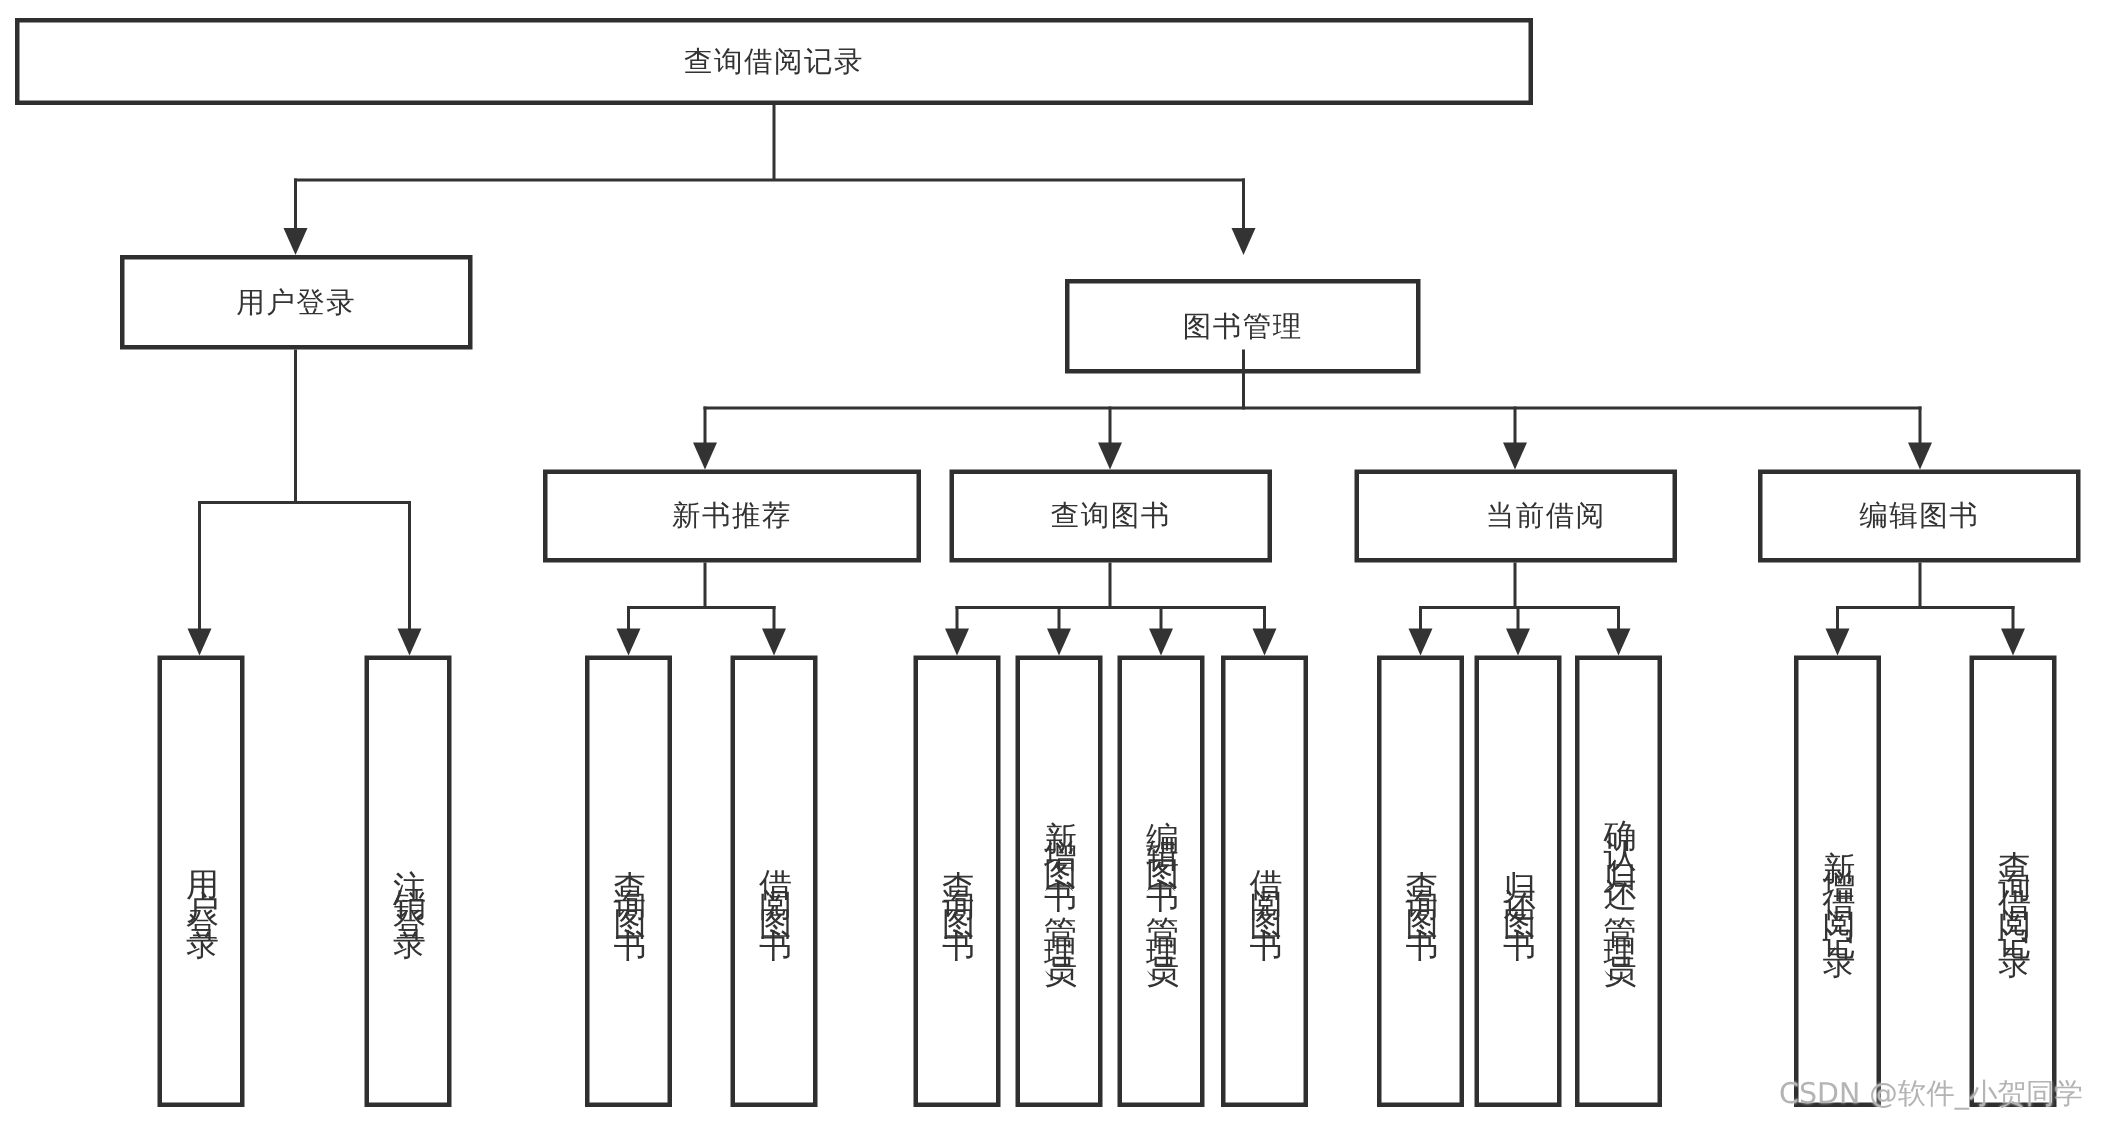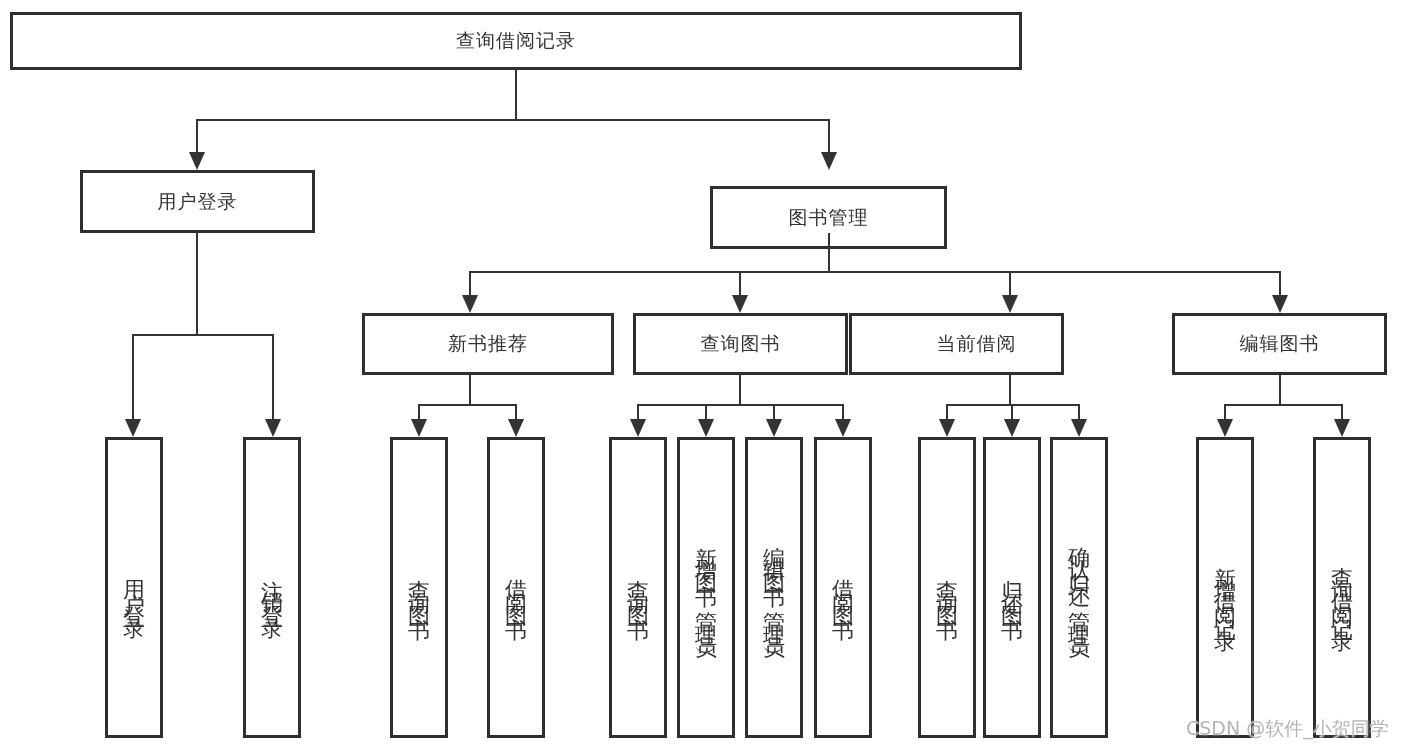--- a/index.html
+++ b/index.html
@@ -48,21 +48,21 @@
   </div>
 
   <div class="box" style="left:362px;top:313px;width:252px;height:62px;">
     <span>新书推荐</span>
   </div>
 
   <div class="box" style="left:633px;top:313px;width:215px;height:62px;">
     <span>查询图书</span>
   </div>
 
-  <div class="box" style="left:849px;top:313px;width:215px;height:62px;padding-left:40px;">
+  <div class="box" style="left:903px;top:313px;width:215px;height:62px;padding-left:40px;">
     <span>当前借阅</span>
   </div>
 
   <div class="box" style="left:1172px;top:313px;width:215px;height:62px;">
     <span>编辑图书</span>
   </div>
 
   <div class="box leaf" style="left:105px;top:437px;width:58px;height:301px;">
       <span>用户登录</span>
     </div>

